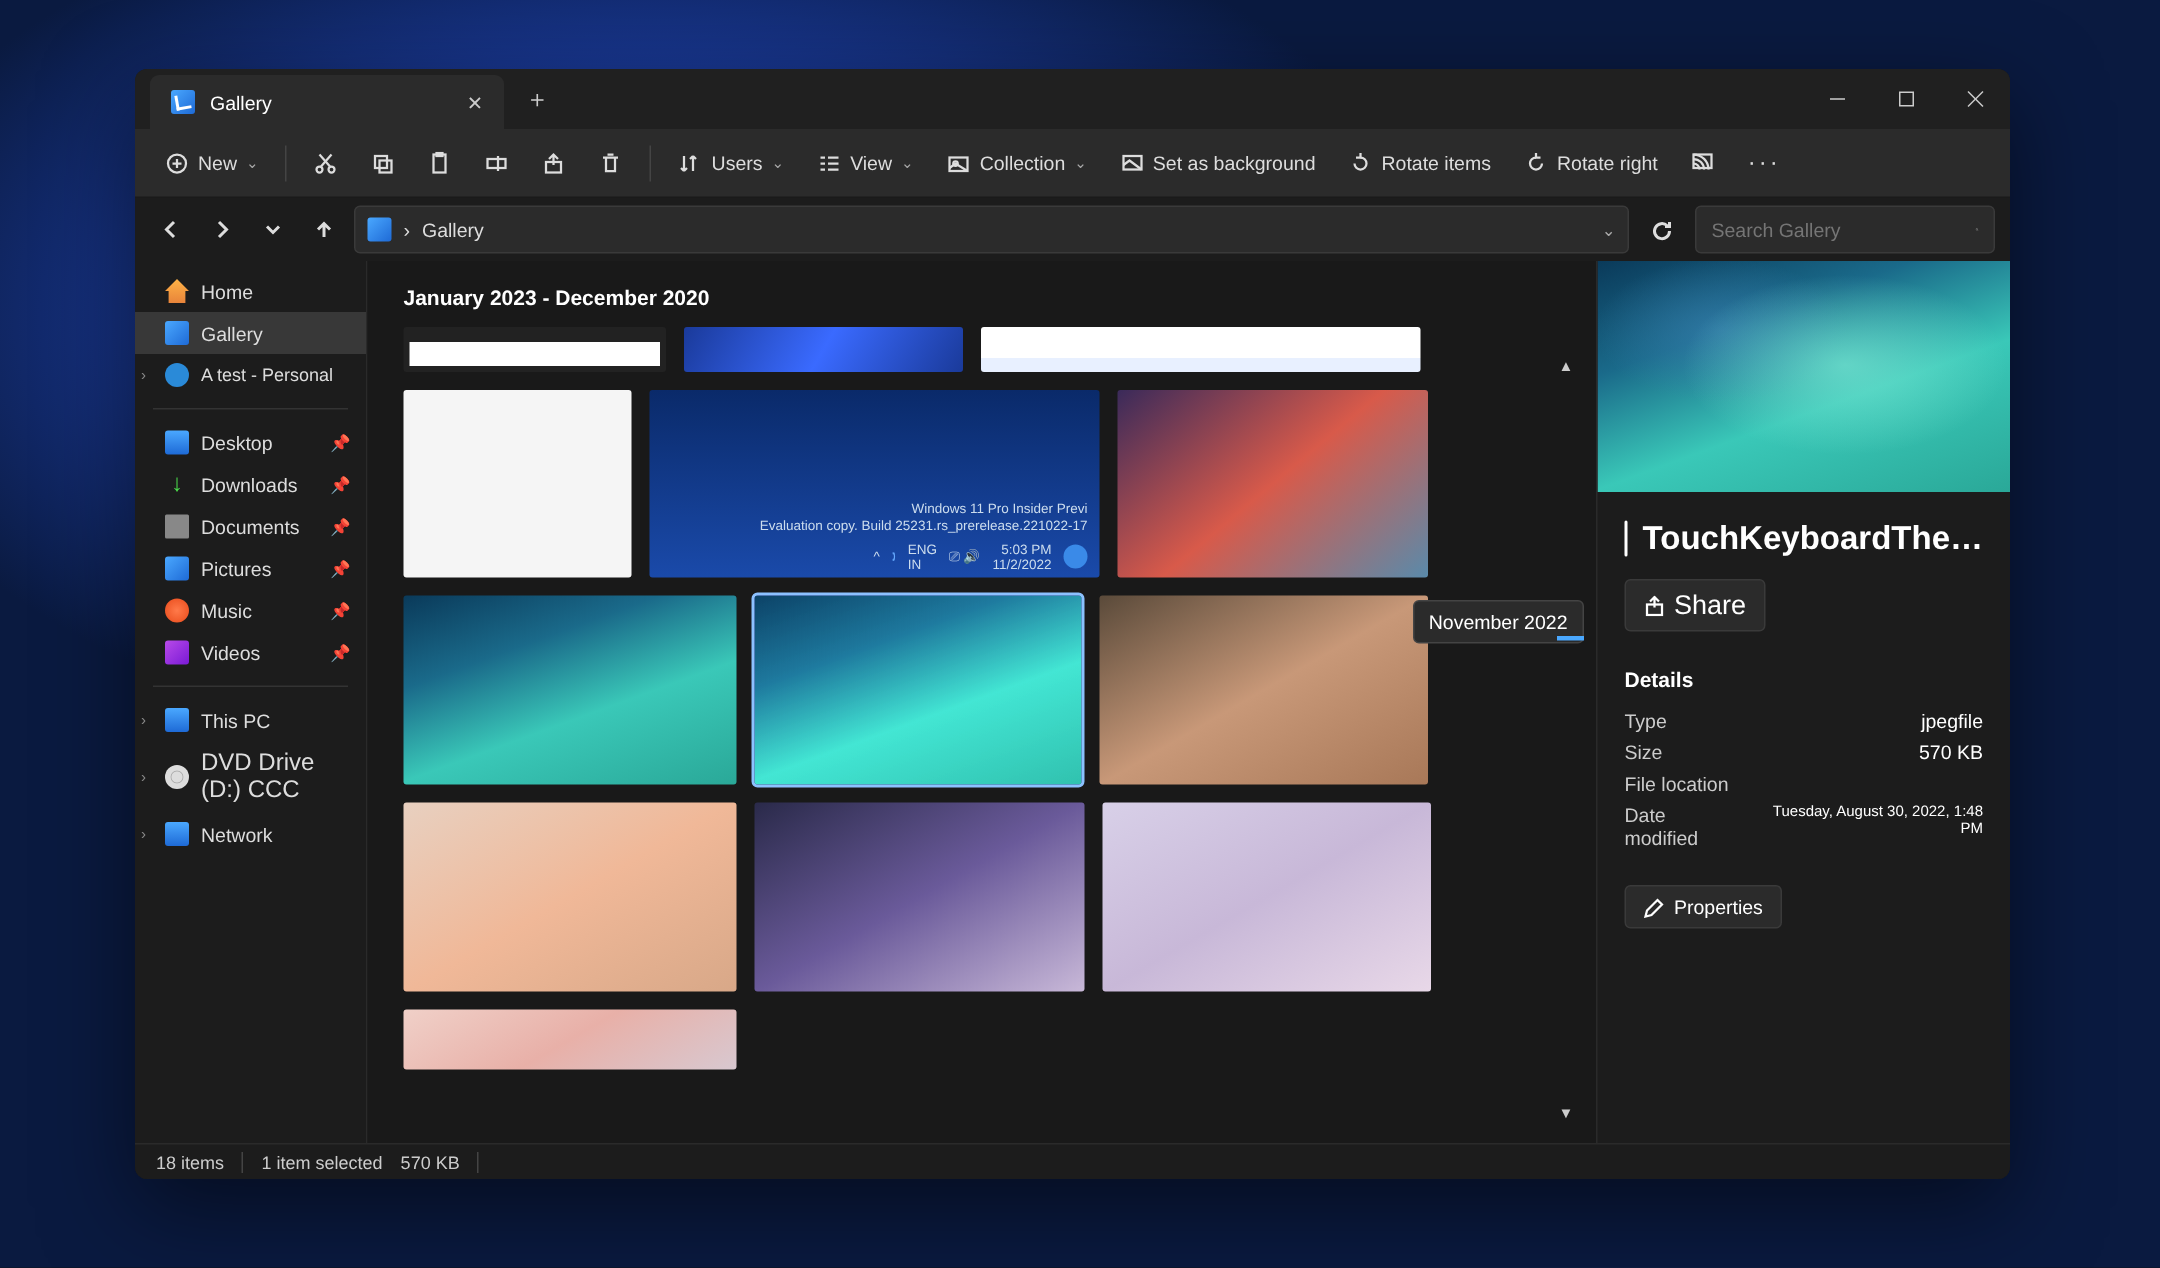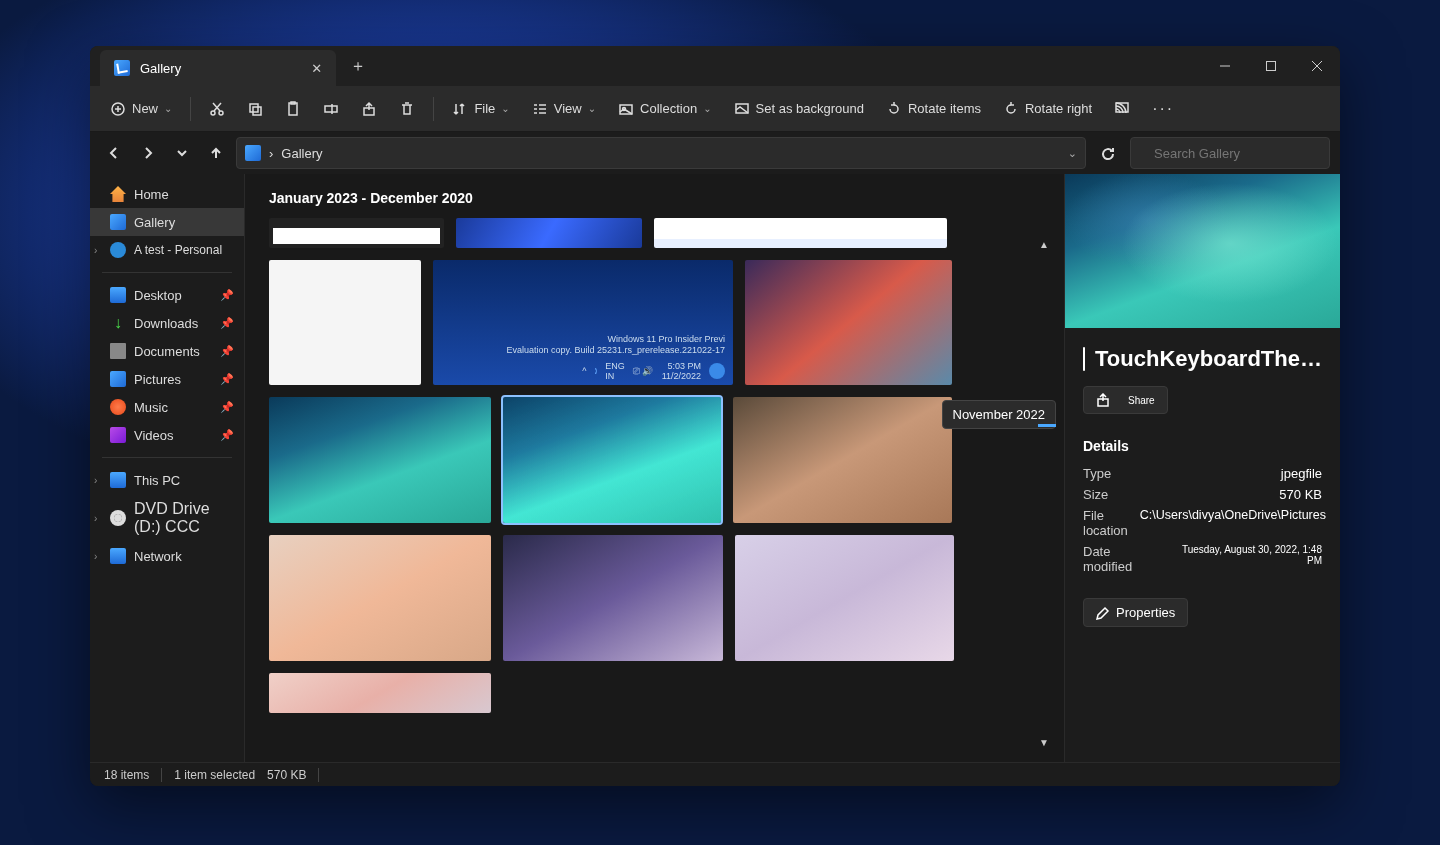--- a/index.html
+++ b/index.html
@@ -36,21 +36,21 @@
   .tbtn svg{width:16px;height:16px;stroke:#ddd;fill:none;stroke-width:1.5;}
   .tsep { width:1px;height:24px;background:#444;margin:0 6px;}
   .addrbar { height:42px; display:flex; align-items:center; gap:6px; padding:0 10px; background:#1c1c1c;}
   .navbtn { width:28px;height:28px;display:flex;align-items:center;justify-content:center;color:#ddd;cursor:pointer;}
   .navbtn svg{width:14px;height:14px;stroke:#ddd;fill:none;stroke-width:2;}
   .addrbox { flex:1; height:32px; background:#2b2b2b; border:1px solid #3a3a3a; border-radius:4px; display:flex;align-items:center;gap:8px;padding:0 8px;color:#ddd;font-size:13px;}
   .addrbox .aicon { width:16px;height:16px;background:linear-gradient(135deg,#4aa8ff,#1e6ad6);border-radius:2px;}
   .addrbox .chev {margin-left:auto;color:#aaa;font-size:11px;}
   .refresh{width:32px;height:32px;display:flex;align-items:center;justify-content:center;cursor:pointer;}
   .refresh svg{width:15px;height:15px;stroke:#ddd;fill:none;stroke-width:2;}
-  .search { width:200px; height:32px; background:#2b2b2b; border:1px solid #3a3a3a; border-radius:4px; display:flex;align-items:center;padding:0 23px;}
+  .search { width:200px; height:32px; background:#2b2b2b; border:1px solid #3a3a3a; border-radius:4px; display:flex;align-items:center;padding:0 10px;}
   .search input { flex:1; background:transparent;border:none;outline:none;color:#ddd;font-size:13px;}
   .search svg{width:14px;height:14px;stroke:#aaa;fill:none;stroke-width:2;}
   .body { flex:1; display:flex; overflow:hidden;}
   .sidebar { width:155px; background:#1c1c1c; border-right:1px solid #2a2a2a; padding:6px 0; overflow-y:auto;}
   .sitem { display:flex;align-items:center;gap:8px;padding:6px 10px 6px 20px;font-size:13px;color:#ddd;cursor:pointer;position:relative;}
   .sitem.selected { background:#383838;}
   .sitem .sicon{width:16px;height:16px;flex-shrink:0;}
   .sitem .expand{position:absolute;left:4px;color:#888;font-size:10px;}
   .ssep{height:1px;background:#333;margin:8px 12px;}
   .main { flex:1; background:#191919; overflow:hidden; display:flex;}
@@ -63,21 +63,21 @@
   .tooltip { position:absolute; right:8px; top:226px; background:#2b2b2b; color:#fff; font-size:13px; padding:6px 10px; border-radius:4px; white-space:nowrap; border:1px solid #444;}
   .tlmark{position:absolute; right:8px; top:250px; width:18px; height:3px; background:#4aa8ff;}
   .details { width:276px; background:#1c1c1c; border-left:1px solid #2a2a2a; display:flex;flex-direction:column;overflow:hidden;}
   .preview { width:100%; height:154px; background:linear-gradient(160deg,#0a3a5a 0%,#1a6a8a 30%,#3ac8b8 60%,#2aa898 100%); position:relative;}
   .preview::after{content:"";position:absolute;inset:0;background:radial-gradient(ellipse 180px 100px at 60% 45%,rgba(120,230,210,.7),transparent 60%),radial-gradient(ellipse 140px 80px at 30% 30%,rgba(60,130,180,.6),transparent 60%);}
   .dbody { padding:18px; }
   .fname { display:flex;align-items:center;gap:10px; margin-bottom:14px;}
   .fname .ficon{width:24px;height:24px;background:#fff;border-radius:2px;position:relative;}
   .fname .ficon::after{content:"";position:absolute;inset:4px;background:linear-gradient(135deg,#4aa8ff,#1e6ad6);}
   .fname span{font-size:22px;font-weight:600;color:#fff;}
-  .sharebtn { display:inline-flex;align-items:center;gap:18px;padding:6px 12px;background:#2b2b2b;border:1px solid #3a3a3a;border-radius:4px;font-size:10px;color:#fff;cursor:pointer;}
+  .sharebtn { display:inline-flex;align-items:center;gap:6px;padding:6px 12px;background:#2b2b2b;border:1px solid #3a3a3a;border-radius:4px;font-size:18px;color:#fff;cursor:pointer;}
   .dsection { margin-top:24px;}
   .dsection h3{font-size:14px;font-weight:600;margin-bottom:12px;}
   .drow { display:flex;justify-content:space-between;font-size:13px;color:#ddd;margin-bottom:6px;gap:12px;}
   .drow .lbl{color:#ccc;}
   .drow .val{text-align:right;color:#fff;}
   .propbtn { display:inline-flex;align-items:center;gap:6px;padding:6px 12px;background:#2b2b2b;border:1px solid #3a3a3a;border-radius:4px;font-size:13px;color:#fff;cursor:pointer;margin-top:18px;}
   .status { height:24px;background:#1c1c1c;border-top:1px solid #2a2a2a;display:flex;align-items:center;gap:12px;padding:0 14px;font-size:12px;color:#ccc;}
   .status .ssep2{width:1px;height:14px;background:#444;}
   .pin{position:absolute;right:10px;color:#888;font-size:11px;}
   .icon-home{background:linear-gradient(#ffb347,#e8843a);clip-path:polygon(50% 0,100% 50%,85% 50%,85% 100%,15% 100%,15% 50%,0 50%);}
@@ -186,21 +186,21 @@
     <div class="tbtn">
         <svg viewBox="0 0 16 16">
           <path d="M3 4h10M5 4v9h6V4M6 2h4"></path>
         </svg>
       </div>
     <div class="tsep"></div>
     <div class="tbtn">
         <svg viewBox="0 0 16 16">
           <path d="M4 3v10M4 13l-2-2M4 13l2-2M10 13V3M10 3l-2 2M10 3l2 2"></path>
         </svg>
-        <span>File</span>
+        <span>Users</span>
         <span style="font-size:10px;color:#aaa;">⌄</span>
       </div>
     <div class="tbtn">
         <svg viewBox="0 0 16 16">
           <line x1="2" y1="4" x2="5" y2="4"></line>
           <line x1="7" y1="4" x2="14" y2="4"></line>
           <line x1="2" y1="8" x2="5" y2="8"></line>
           <line x1="7" y1="8" x2="14" y2="8"></line>
           <line x1="2" y1="12" x2="5" y2="12"></line>
           <line x1="7" y1="12" x2="14" y2="12"></line>
@@ -416,21 +416,20 @@
             <div class="drow">
                 <span class="lbl">Type</span>
                 <span class="val">jpegfile</span>
               </div>
             <div class="drow">
                 <span class="lbl">Size</span>
                 <span class="val">570 KB</span>
               </div>
             <div class="drow">
                 <span class="lbl">File location</span>
-                <span class="val" style="font-size:12.5px;">C:\Users\divya\OneDrive\Pictures</span>
               </div>
             <div class="drow">
                 <span class="lbl">Date modified</span>
                 <span class="val" style="font-size:10px;">Tuesday, August 30, 2022, 1:48 PM</span>
               </div>
           </div>
           <div class="propbtn">
             <svg width="14" height="14" viewBox="0 0 14 14" style="stroke:#fff;fill:none;stroke-width:1.5;">
                 <path d="M9 2l3 3-7 7-4 1 1-4z"></path>
               </svg>

